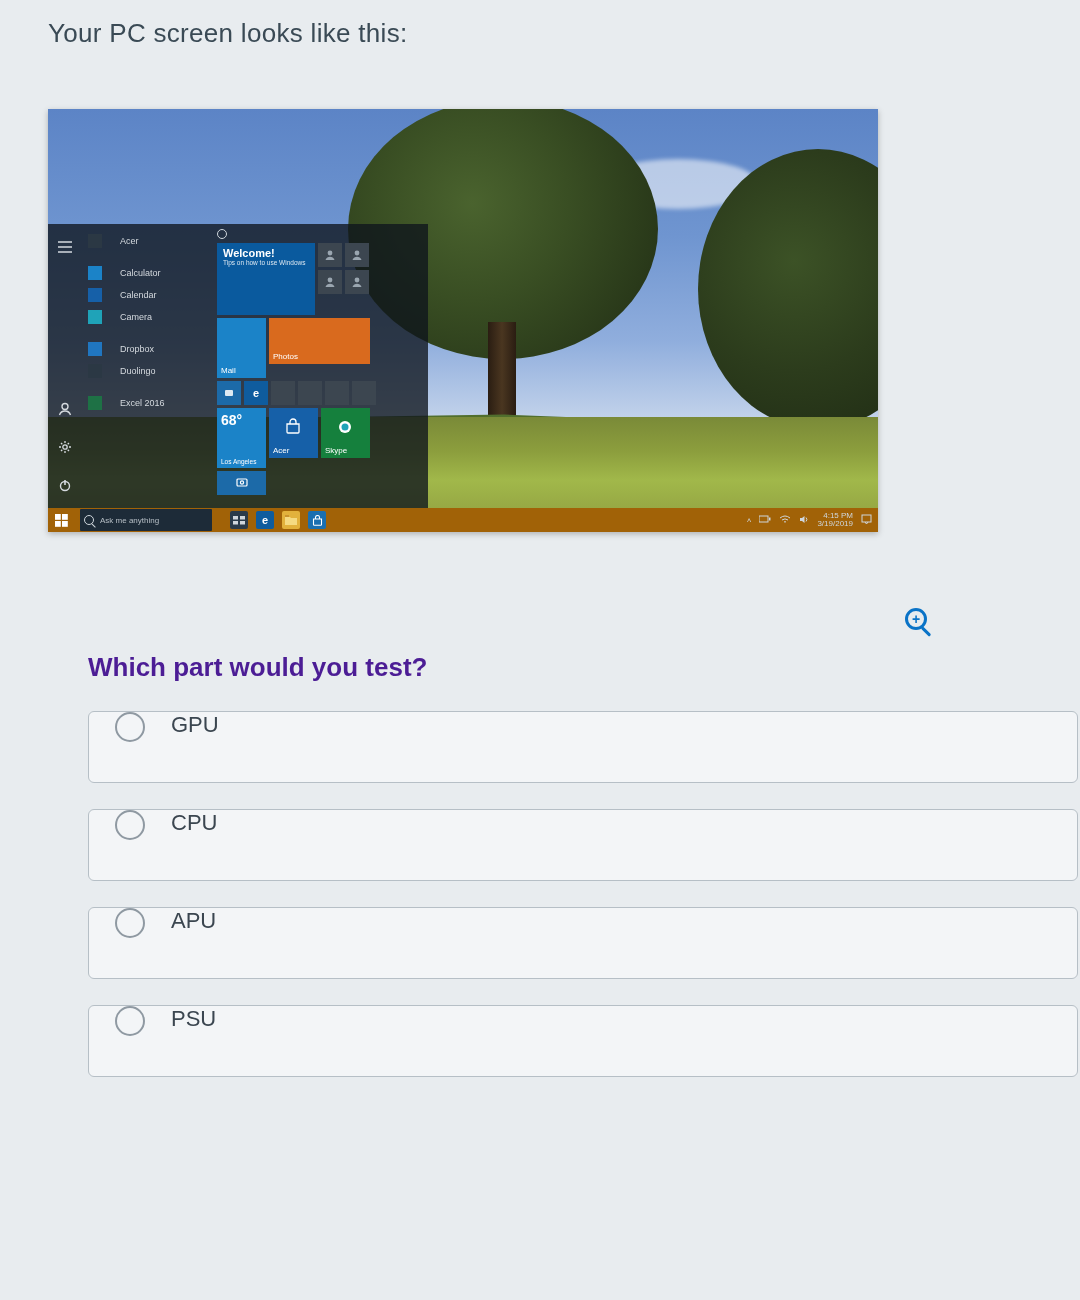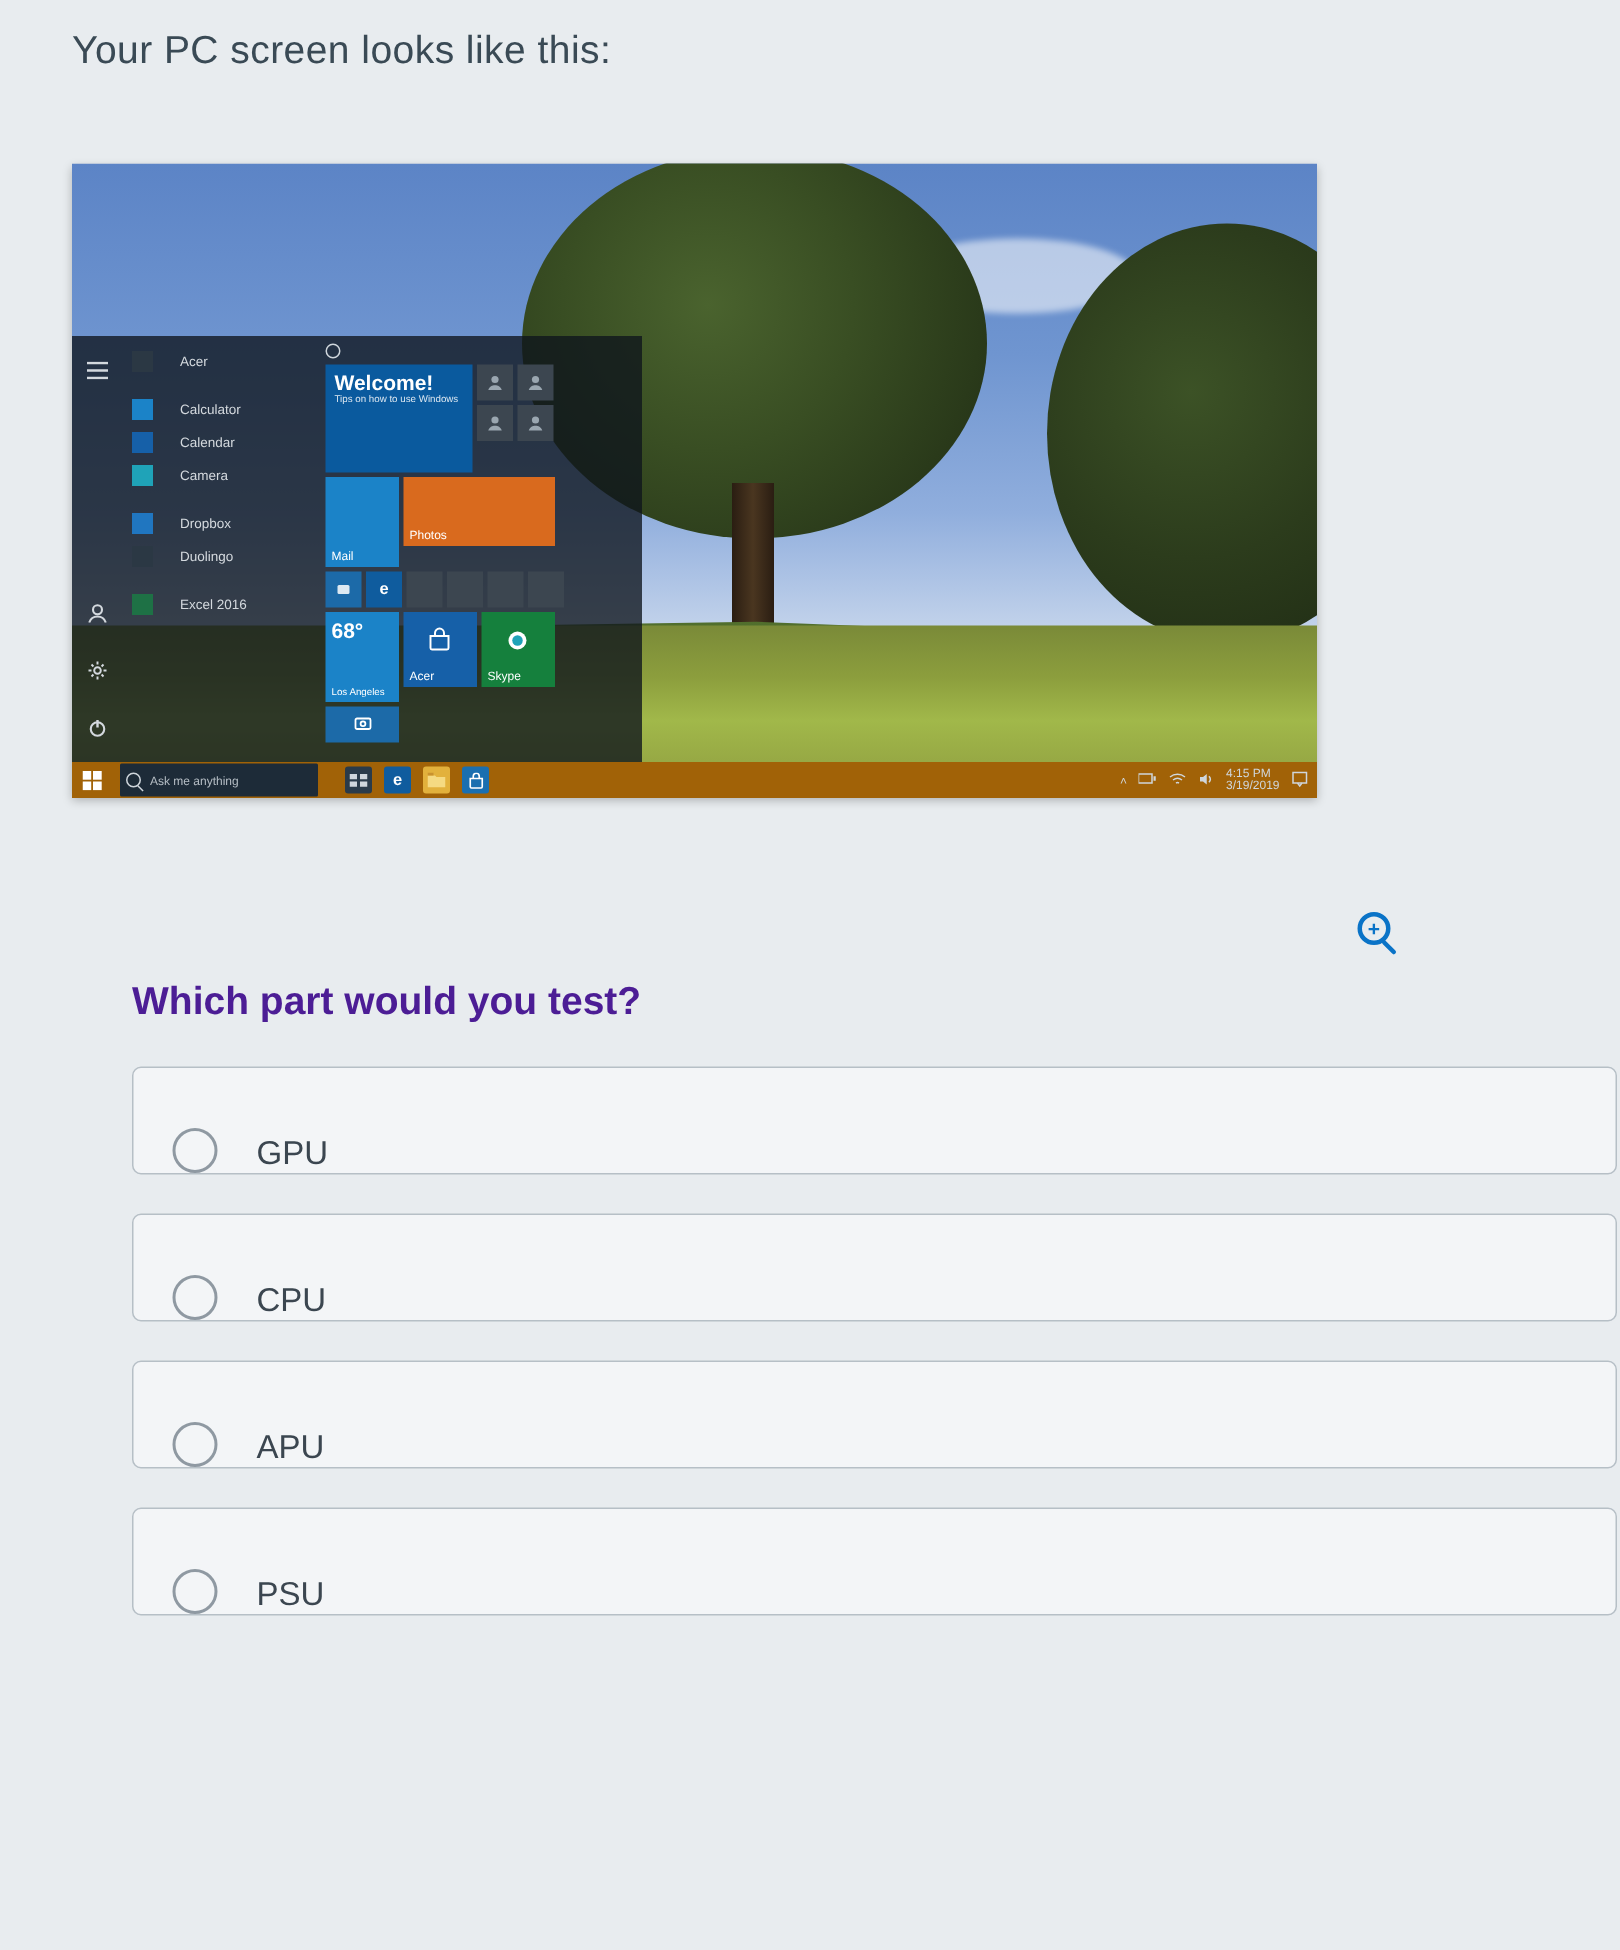--- a/index.html
+++ b/index.html
@@ -164,21 +164,21 @@
     margin-left: 40px;
   }
   .question-text {
     font-size: 26px;
     font-weight:700;
     color:#4c1d95;
     margin-bottom: 28px;
   }
   .options { display:flex; flex-direction:column; gap:26px; padding-right:0; }
   .option {
-    display:flex; align-items:flex-end;
+    display:flex; align-items:flex-start;
     gap:26px;
     height:72px;
     background:#f3f5f7;
     border:1px solid #b6bfc6;
     border-radius:6px;
     padding:0 26px;
     font-size:22px;
     color:#3b4650;
     cursor:pointer;
     width: 990px;
@@ -272,21 +272,21 @@
           </div>
       </div>
 
       <div class="sm-right">
         <div style="display:flex;gap:3px;align-items:center;color:#cfd6dc;font-size:9px;height:12px;">
           <span style="width:10px;height:10px;border:1.3px solid #cfd6dc;border-radius:50%;"></span>
         </div>
         <div class="tile-row">
           <div class="tile big welcome-tile">
             <div style="position:absolute;top:4px;left:6px;">
-              <div style="font-size:14px;font-weight:600;">Welcome!</div>
+              <div style="font-size:11px;font-weight:600;">Welcome!</div>
               <div style="font-size:6.5px;opacity:.85;">Tips on how to use Windows</div>
             </div>
           </div>
           <div style="display:flex;flex-direction:column;gap:3px;">
             <div class="tile-row">
               <div class="tile xs grey-tile">
                 <svg width="12" height="12" viewBox="0 0 12 12">
                     <circle cx="6" cy="4" r="2.4" fill="#9aa6b0"></circle>
                     <path d="M1.5 11c.8-2.4 2.6-3.2 4.5-3.2s3.7.8 4.5 3.2" fill="#9aa6b0"></path>
                   </svg>
@@ -419,21 +419,21 @@
           <svg width="12" height="9" viewBox="0 0 12 9">
               <path d="M1 3a8 8 0 0 1 10 0M3 5a5 5 0 0 1 6 0M5 7a2 2 0 0 1 2 0" fill="none" stroke="#cfd6dc" stroke-width="1"></path>
             </svg>
         </span>
         <span>
           <svg width="10" height="9" viewBox="0 0 10 9">
               <path d="M1 3h2l2.5-2v7L3 6H1z" fill="#cfd6dc"></path>
               <path d="M7 2.5a3 3 0 0 1 0 4" fill="none" stroke="#cfd6dc" stroke-width="1"></path>
             </svg>
         </span>
-        <div style="text-align:left;line-height:1;">
+        <div style="text-align:right;line-height:1;">
           <div>4:15 PM</div>
           <div>3/19/2019</div>
         </div>
         <span>
           <svg width="11" height="11" viewBox="0 0 11 11">
               <rect x="1" y="1" width="9" height="7" fill="none" stroke="#cfd6dc" stroke-width="1"></rect>
               <path d="M4 8l1.5 2L7 8" fill="none" stroke="#cfd6dc" stroke-width="1"></path>
             </svg>
         </span>
       </div>

